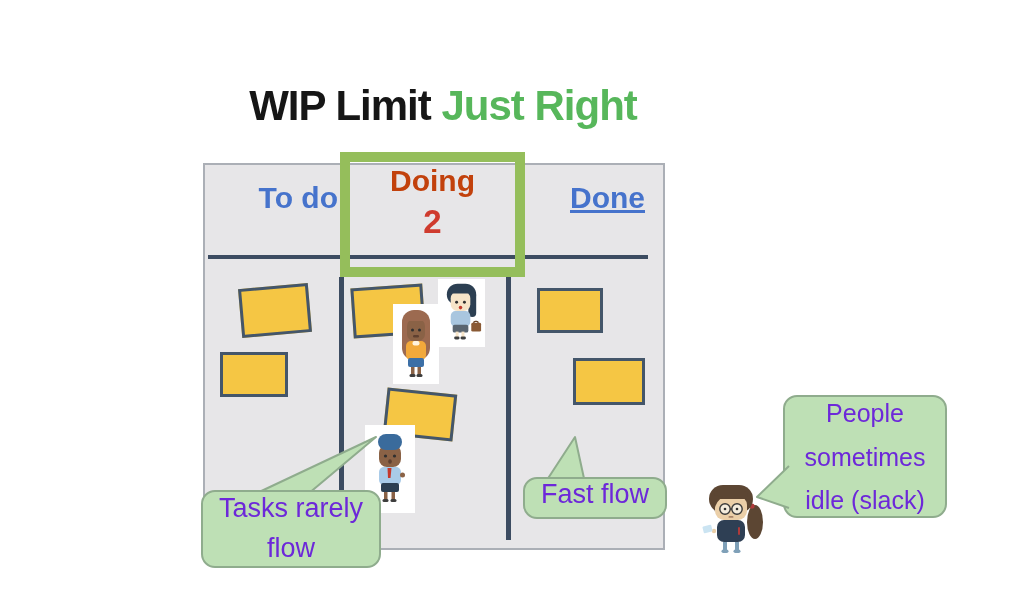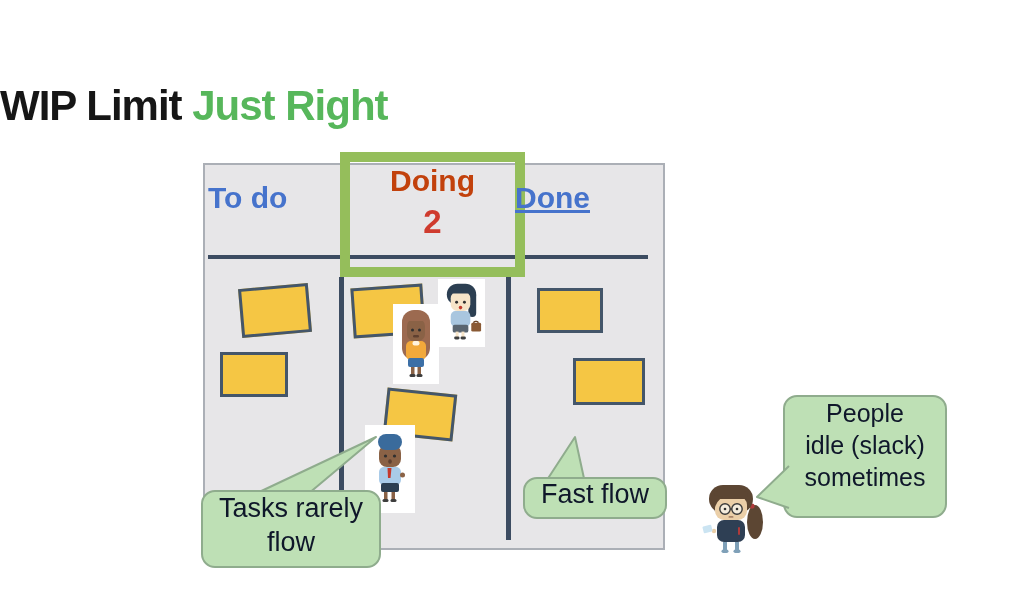--- a/index.html
+++ b/index.html
@@ -2,21 +2,21 @@
 <html><head>
 <meta charset="utf-8">
 <style>
   html,body{margin:0;padding:0;background:#ffffff;}
   .canvas{
     position:relative;width:1024px;height:608px;background:#ffffff;overflow:hidden;
     font-family:"Liberation Sans", sans-serif;
   }
   
   .title{
-    position:absolute;left:0;top:82px;width:886px;
+    position:absolute;left:0;top:82px;width:886px;text-align:center;
     font-size:42px;font-weight:bold;letter-spacing:-1px;color:#161616;white-space:nowrap;
   }
   .title .hl{color:#57B75B;}
   
   .board{
     position:absolute;left:203px;top:163px;width:462px;height:387px;
     background:#E7E6E8;border:2px solid #ABAFB6;box-sizing:border-box;
   }
   .header-line{
     position:absolute;left:208px;top:255px;width:440px;height:4px;background:#3C4C61;
@@ -24,21 +24,21 @@
   .divider{
     position:absolute;top:277px;width:5px;height:263px;background:#3C4C61;
   }
   .divider.d1{left:339px;}
   .divider.d2{left:506px;}
   .wip-box{
     position:absolute;left:340px;top:152px;width:185px;height:125px;
     border:10px solid #95BE5B;box-sizing:border-box;background:transparent;
   }
   .col-header{
-    position:absolute;top:181px;width:130px;text-align:left;
+    position:absolute;top:181px;width:130px;text-align:right;
     font-size:30px;font-weight:bold;color:#4673CC;white-space:nowrap;
   }
   .col-header.todo{left:208px;}
   .col-header.done{left:515px;text-decoration:underline;}
   .doing-label{
     position:absolute;left:350px;top:164px;width:165px;text-align:center;
     font-size:30px;font-weight:bold;color:#c2410c;
   }
   .wip-number{
     position:absolute;left:350px;top:203px;width:165px;text-align:center;
@@ -56,22 +56,22 @@
   .note.n-done2{left:573px;top:358px;width:72px;height:47px;}
   
   .card{position:absolute;background:#ffffff;}
   .card.c-woman1{left:393px;top:304px;width:46px;height:80px;}
   .card.c-woman2{left:438px;top:279px;width:47px;height:68px;}
   .card.c-man{left:365px;top:425px;width:50px;height:88px;}
   .card svg{display:block;width:100%;height:100%;}
   
   .bubble{
     position:absolute;background:#BEE0B5;border:2px solid #8FAC8D;border-radius:14px;
-    box-sizing:border-box;display:flex;flex-direction:column;justify-content:flex-start;
-    text-align:center;color:#0f172a;
+    box-sizing:border-box;display:flex;flex-direction:column;justify-content:space-between;
+    text-align:center;color:#6d28d9;
   }
   .bubble.b-tasks{left:153px;top:490px;width:180px;height:78px;font-size:27px;line-height:1.25;margin-left:48px;}
   .bubble.b-fast{left:523px;top:477px;width:144px;height:42px;font-size:27px;}
   .bubble.b-people{left:783px;top:395px;width:164px;height:123px;font-size:25px;line-height:1.28;}
   .tail{position:absolute;}
   .tail.t-tasks{left:250px;top:430px;width:135px;height:70px;}
   .tail.t-fast{left:540px;top:432px;width:50px;height:54px;}
   .tail.t-people{left:752px;top:460px;width:40px;height:54px;}
   
   .girl{position:absolute;left:702px;top:480px;width:66px;height:84px;}
@@ -172,22 +172,22 @@
 
   <svg class="tail t-fast" viewBox="0 0 50 54" xmlns="http://www.w3.org/2000/svg">
     <path d="M 5 51 L 35 5 L 45 51" fill="#BEE0B5" stroke="#8FAC8D" stroke-width="2" stroke-linejoin="round"></path>
   </svg>
   <div class="bubble b-fast">
     <div>Fast flow</div>
   </div>
 
   <div class="bubble b-people">
     <div>People</div>
+    <div>sometimes</div>
     <div>idle (slack)</div>
-    <div>sometimes</div>
   </div>
   <svg class="tail t-people" viewBox="0 0 40 54" xmlns="http://www.w3.org/2000/svg">
     <path d="M 37 6 L 5 37 L 37 48" fill="#BEE0B5" stroke="#8FAC8D" stroke-width="2" stroke-linejoin="round"></path>
   </svg>
 
   <div class="girl">
     <svg viewBox="0 0 66 84" xmlns="http://www.w3.org/2000/svg">
       <ellipse cx="53" cy="42" rx="8" ry="17" fill="#5C4633"></ellipse>
       <circle cx="50" cy="26" r="2.6" fill="#B03A3A"></circle>
       <rect x="7" y="5" width="44" height="28" rx="14" fill="#5C4633"></rect>

